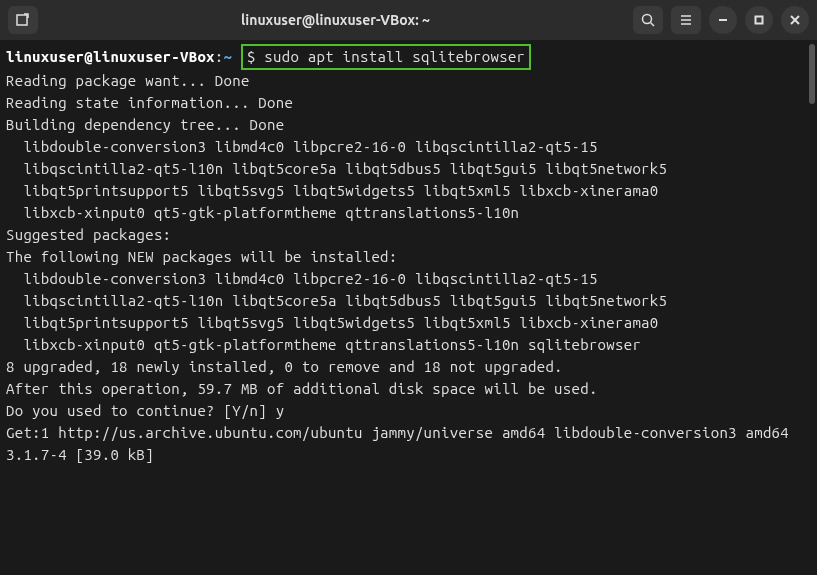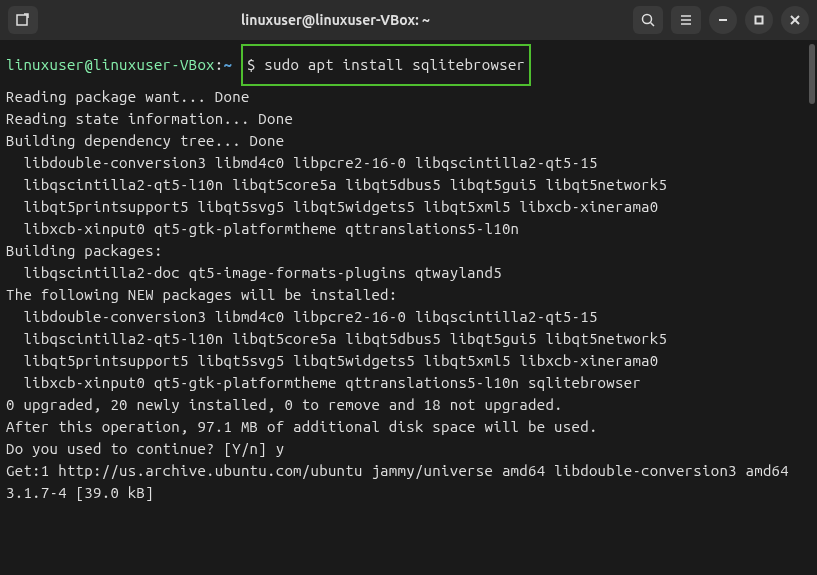--- a/index.html
+++ b/index.html
@@ -74,33 +74,33 @@
       fill: none;
     }
     .terminal {
       padding: 4px 6px;
       font-size: 15px;
       line-height: 22px;
       color: #e0e0e0;
       letter-spacing: 0.3px;
     }
     .prompt-user {
-      color: #86efac;
-      font-weight: normal;
+      color: #ffffff;
+      font-weight: bold;
     }
     .prompt-colon {
       color: #e0e0e0;
     }
     .prompt-path {
       color: #5a9fd4;
       font-weight: bold;
     }
     .command-box {
       border: 2px solid #4fbf2f;
-      padding: 8px 4px;
+      padding: 0 4px;
       display: inline-block;
     }
     .line {
       white-space: pre-wrap;
       word-break: break-all;
     }
     .scrollbar {
       position: absolute;
       right: 2px;
       top: 44px;
@@ -158,26 +158,25 @@
 
 <div class="terminal">
   <div class="line"><span class="prompt-user">linuxuser@linuxuser-VBox</span><span class="prompt-colon">:</span><span class="prompt-path">~</span> <span class="command-box">$ sudo apt install sqlitebrowser</span></div>
   <div class="line">Reading package want... Done</div>
   <div class="line">Reading state information... Done</div>
   <div class="line">Building dependency tree... Done</div>
   <div class="line">  libdouble-conversion3 libmd4c0 libpcre2-16-0 libqscintilla2-qt5-15</div>
   <div class="line">  libqscintilla2-qt5-l10n libqt5core5a libqt5dbus5 libqt5gui5 libqt5network5</div>
   <div class="line">  libqt5printsupport5 libqt5svg5 libqt5widgets5 libqt5xml5 libxcb-xinerama0</div>
   <div class="line">  libxcb-xinput0 qt5-gtk-platformtheme qttranslations5-l10n</div>
-  <div class="line">Building packages:</div>
-  <div class="line">  libqscintilla2-doc qt5-image-formats-plugins qtwayland5</div>
+  <div class="line">Suggested packages:</div>
   <div class="line">The following NEW packages will be installed:</div>
   <div class="line">  libdouble-conversion3 libmd4c0 libpcre2-16-0 libqscintilla2-qt5-15</div>
   <div class="line">  libqscintilla2-qt5-l10n libqt5core5a libqt5dbus5 libqt5gui5 libqt5network5</div>
   <div class="line">  libqt5printsupport5 libqt5svg5 libqt5widgets5 libqt5xml5 libxcb-xinerama0</div>
   <div class="line">  libxcb-xinput0 qt5-gtk-platformtheme qttranslations5-l10n sqlitebrowser</div>
-  <div class="line">0 upgraded, 20 newly installed, 0 to remove and 18 not upgraded.</div>
-  <div class="line">After this operation, 97.1 MB of additional disk space will be used.</div>
+  <div class="line">8 upgraded, 18 newly installed, 0 to remove and 18 not upgraded.</div>
+  <div class="line">After this operation, 59.7 MB of additional disk space will be used.</div>
   <div class="line">Do you used to continue? [Y/n] y</div>
   <div class="line">Get:1 http://us.archive.ubuntu.com/ubuntu jammy/universe amd64 libdouble-conversion3 amd64 3.1.7-4 [39.0 kB]</div>
 </div>
 
 <div class="scrollbar"></div>
 
 </body></html>

